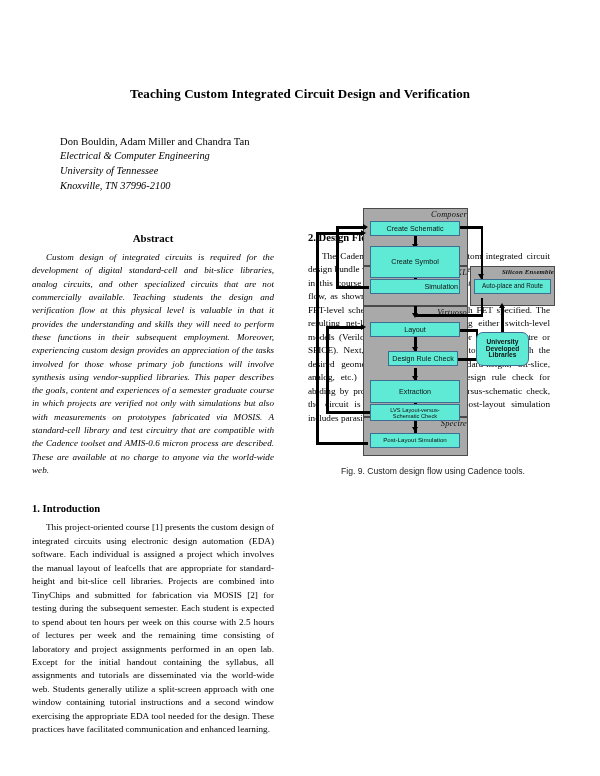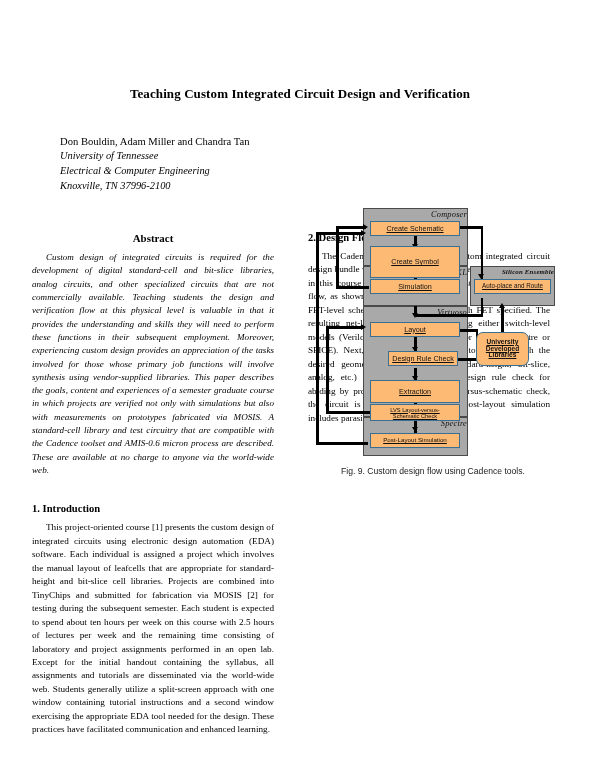--- a/index.html
+++ b/index.html
@@ -126,33 +126,32 @@
     text-align: right;
     top: 1px;
     font-family: "Liberation Serif", serif;
     font-size: 8.4px;
     color: #101010;
     letter-spacing: 0.2px;
     font-style: italic;
   }
   .node {
     position: absolute;
-    background: #fdba74;
+    background: #5eead4;
     border: 1px solid #3c6e91;
     box-sizing: border-box;
     display: flex;
     align-items: center;
     justify-content: center;
     text-align: center;
     font-family: "Liberation Sans", sans-serif;
     font-size: 7.2px;
     color: #111111;
     line-height: 1.05;
     padding: 4px 1px;
-    text-decoration: underline;
   }
   .node.lib {
     border-radius: 7px;
     border: 1px solid #3c6e91;
     font-size: 6.6px;
     font-weight: bold;
     flex-direction: column;
   }
   .arrow {
     position: absolute;
@@ -169,22 +168,22 @@
 </style>
 </head>
 <body>
 
 <div class="page">
 
   <div class="paper-title">Teaching Custom Integrated Circuit Design and Verification</div>
 
   <div class="authors-block">
     <div class="authors">Don Bouldin, Adam Miller and Chandra Tan</div>
+    <div class="affil">Electrical &amp; Computer Engineering</div>
     <div class="affil">University of Tennessee</div>
-    <div class="affil">Electrical &amp; Computer Engineering</div>
     <div class="affil">Knoxville, TN 37996-2100</div>
   </div>
 
   <div class="columns">
 
     <div class="col col-left">
       <div class="abs-head">Abstract</div>
       <p class="abstract-body">Custom design of integrated circuits is required for the development of digital standard-cell and bit-slice libraries, analog circuits, and other specialized circuits that are not commercially available. Teaching students the design and verification flow at this physical level is valuable in that it provides the understanding and skills they will need to perform these functions in their subsequent employment. Moreover, experiencing custom design provides an appreciation of the tasks involved for those whose primary job functions will involve synthesis using vendor-supplied libraries. This paper describes the goals, content and experiences of a semester graduate course in which projects are verified not only with simulations but also with measurements on prototypes fabricated via MOSIS. A standard-cell library and test circuitry that are compatible with the Cadence toolset and AMIS-0.6 micron process are described. These are available at no charge to anyone via the world-wide web.</p>
       <div class="sec-gap"></div>
       <div class="sec-head">1. Introduction</div>
@@ -272,21 +271,21 @@
       <div class="ah ah-up" style="left:190.5px; top:95px;"></div>
 
       <div class="node" style="left:62px; top:13px; width:90px; height:15px;">
         <span>Create Schematic</span>
       </div>
 
       <div class="node" style="left:62px; top:38px; width:90px; height:32px;">
         <span>Create Symbol</span>
       </div>
 
-      <div class="node" style="left:62px; top:71px; width:90px; height:15px;">
+      <div class="node" style="left:62px; top:71px; width:90px; height:15px;justify-content:flex-end;">
         <span>Simulation</span>
       </div>
 
       <div class="node" style="left:166px; top:71px; width:77px; height:15px; font-size:6.3px;">
         <span>Auto-place and Route</span>
       </div>
 
       <div class="node" style="left:62px; top:114px; width:90px; height:15px;">
         <span>Layout</span>
       </div>

